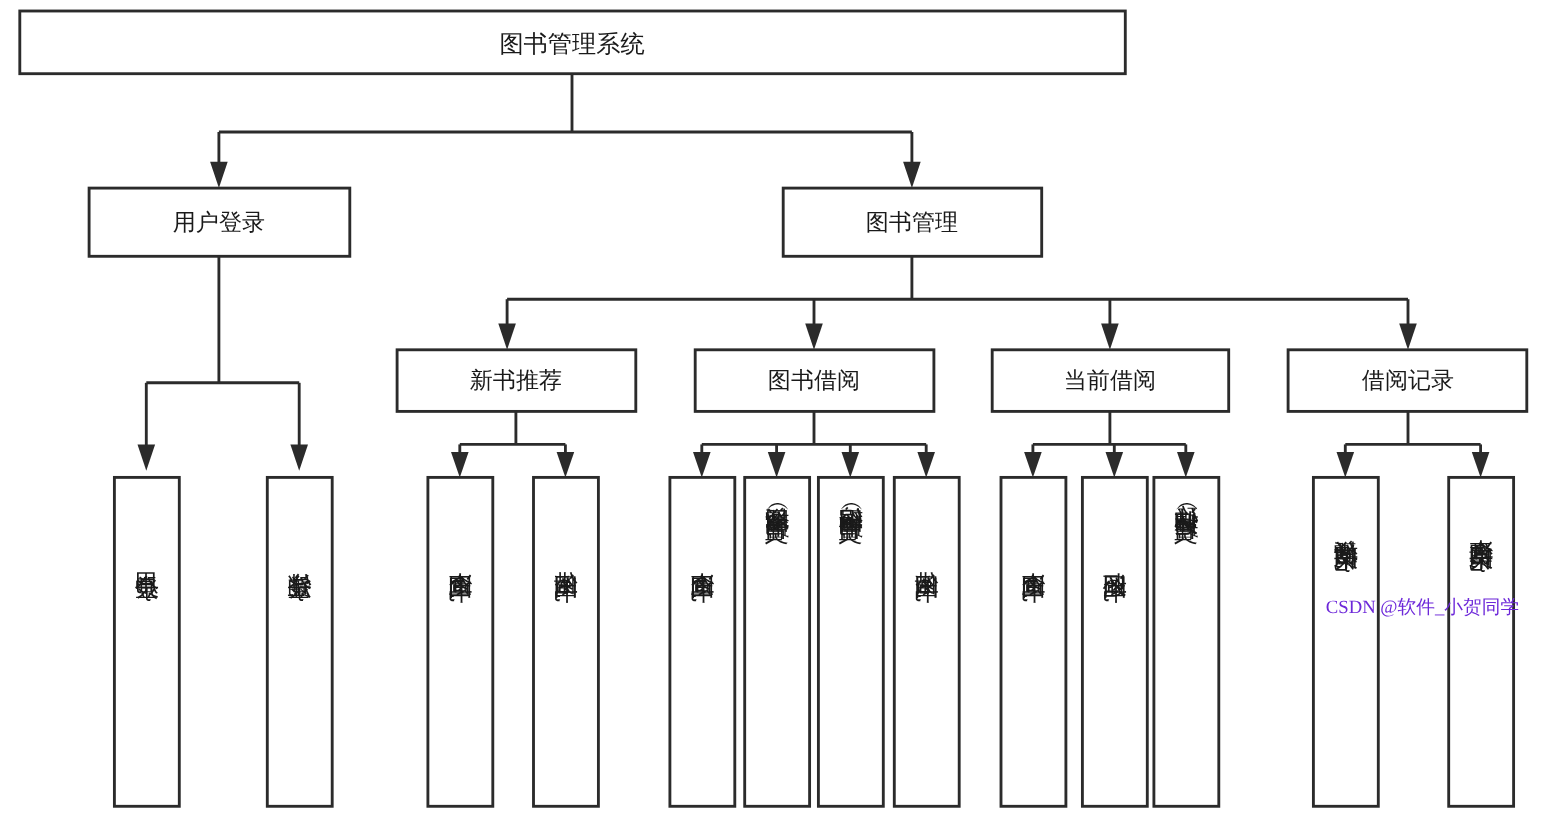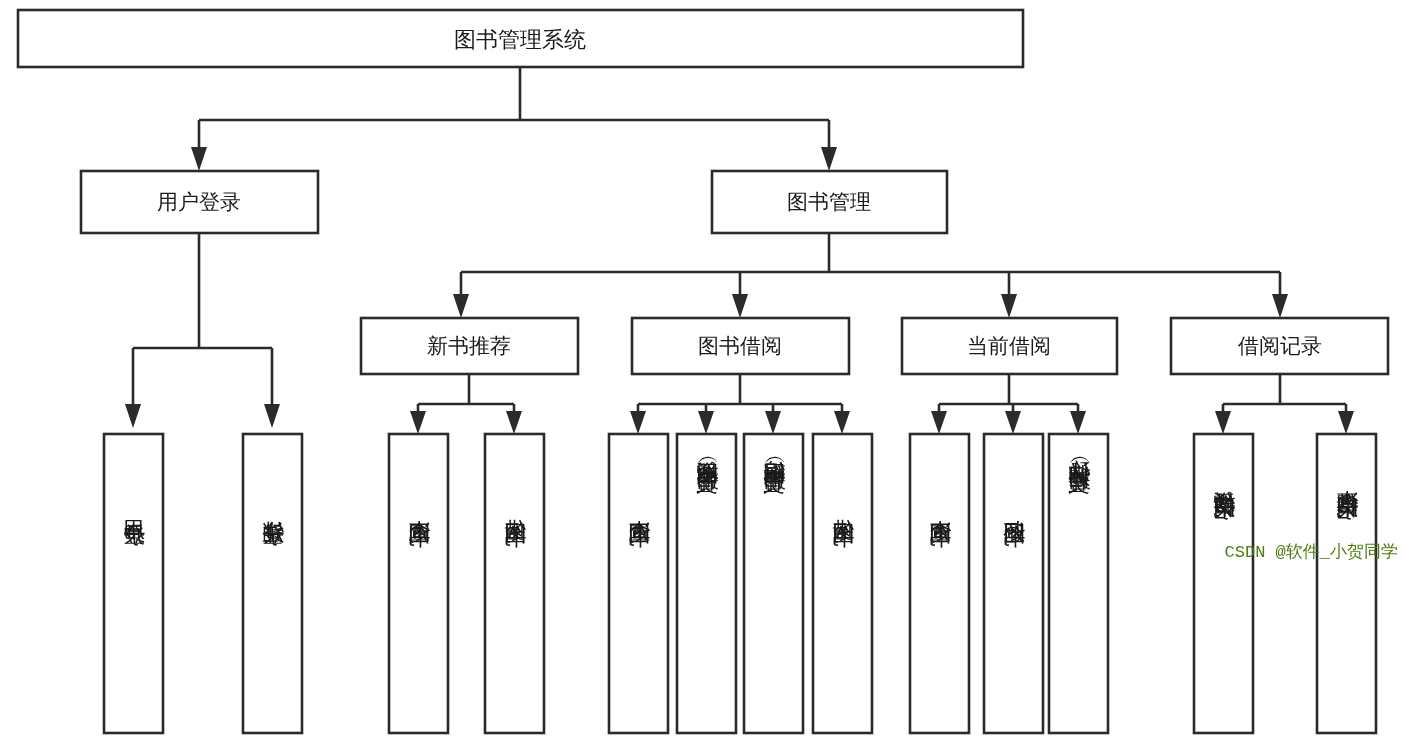--- a/index.html
+++ b/index.html
@@ -63,25 +63,25 @@
     font-family: "DejaVu Sans", "Liberation Sans", sans-serif;
     font-size: 22px;
     line-height: 1.06;
     color: #1a1a1a;
     letter-spacing: 2px;
     white-space: nowrap;
     transform: scaleX(-1);
   }
   .watermark {
     position: absolute;
-    right: 7px;
+    right: 24px;
     bottom: 6px;
-    font-family: Liberation Mono, monospace;
+    font-family: Liberation Serif, serif;
     font-size: 17px;
-    color: #4d7c0f;
+    color: #6d28d9;
     white-space: nowrap;
     pointer-events: none;
   }
 </style>
 </head>
 <body>
 
 <div id="diagram-root">
 
   <svg width="1405" height="747" viewBox="0 0 1405 747">

